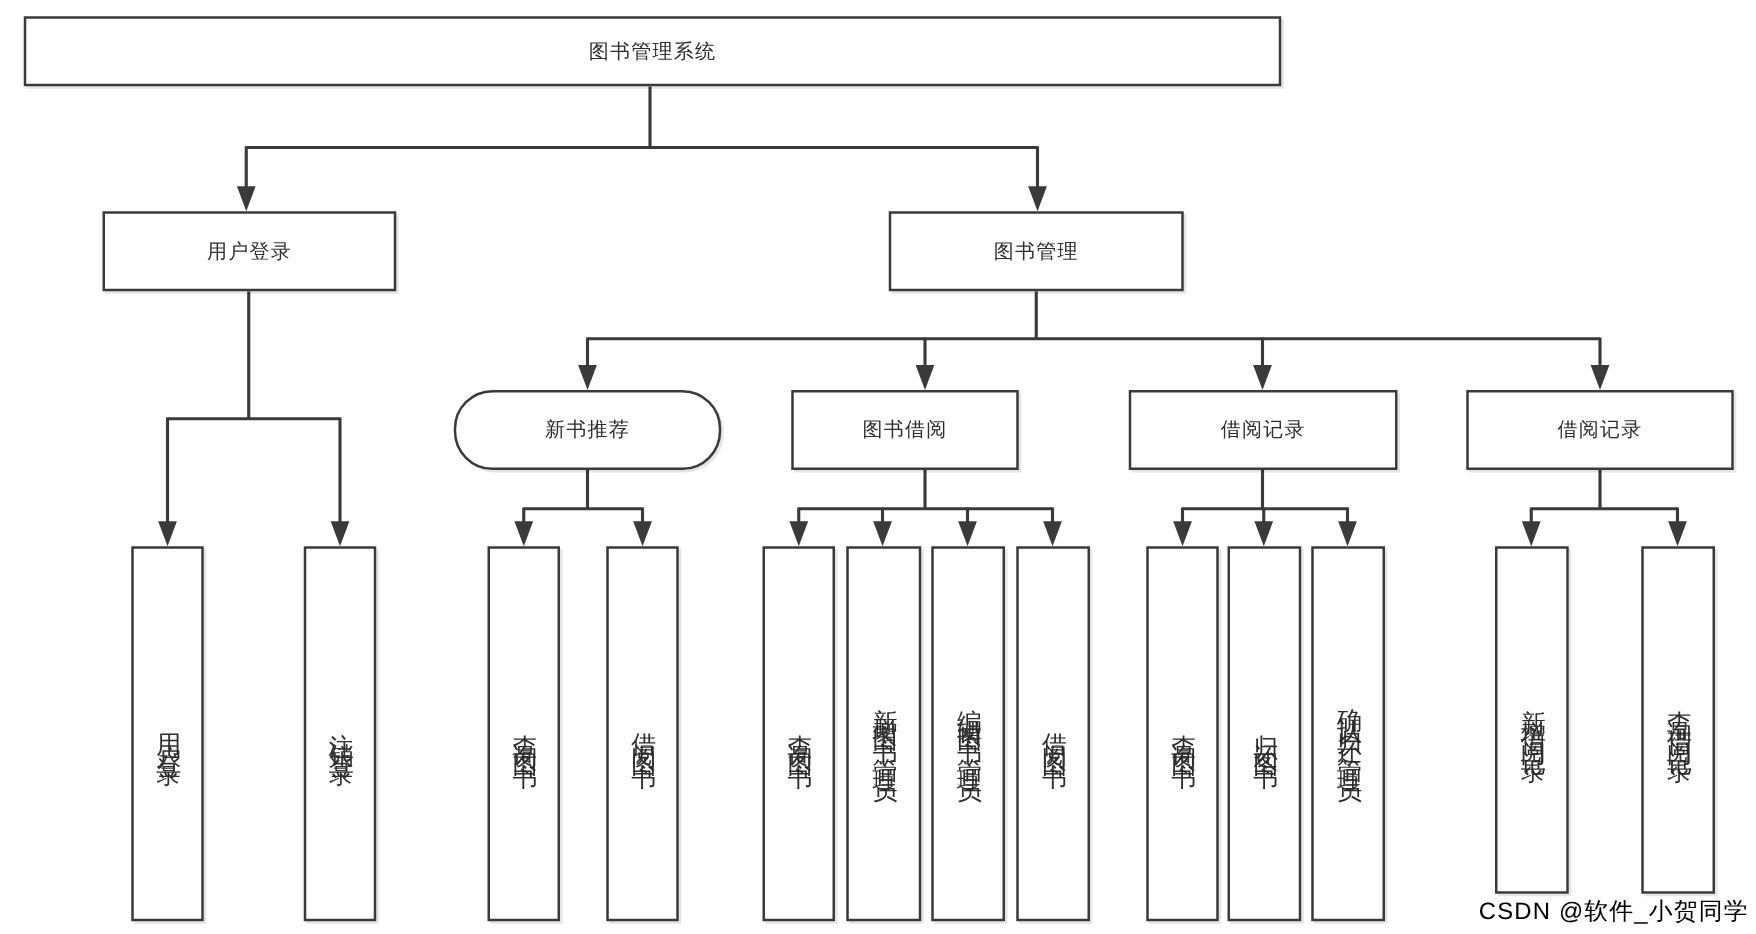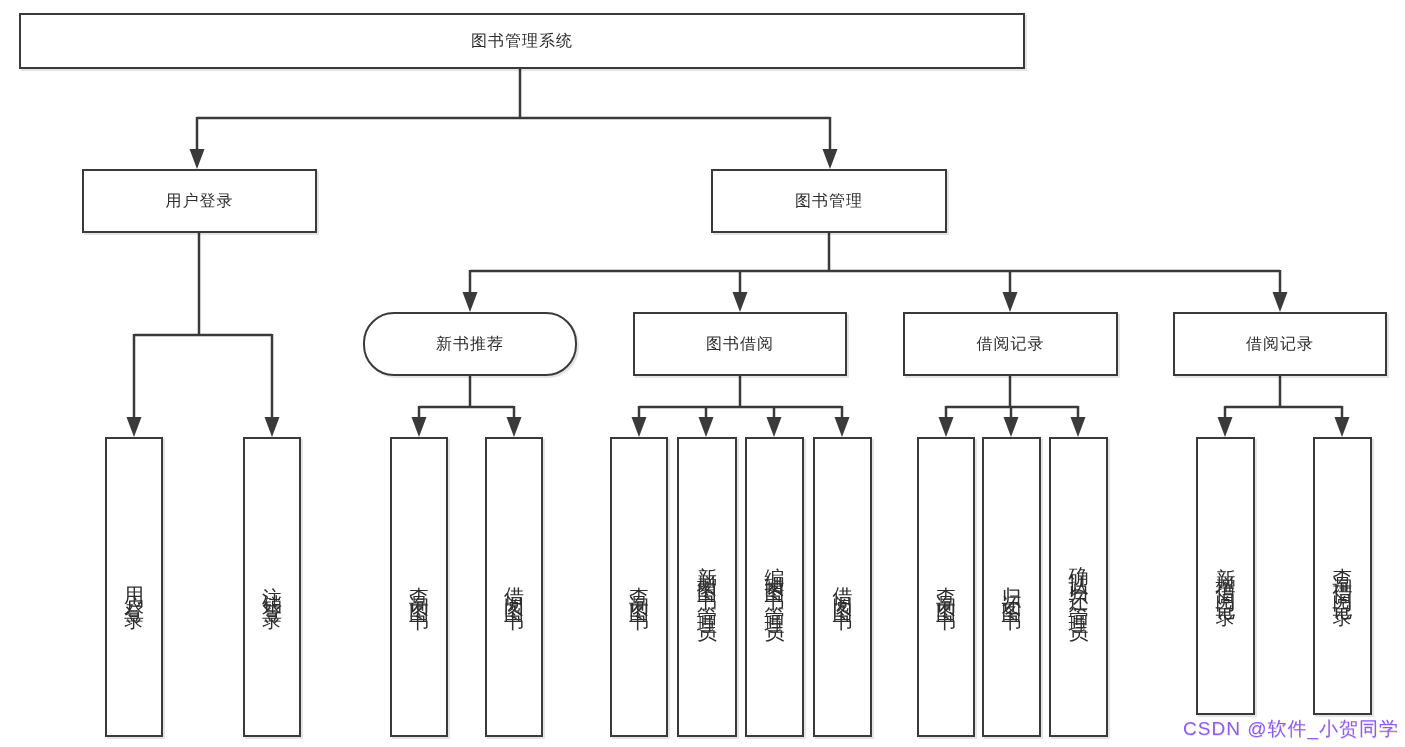--- a/index.html
+++ b/index.html
@@ -18,21 +18,21 @@
     position:absolute;z-index:1;background:#ffffff;border:2.5px solid #3a3a3a;
     box-sizing:border-box;display:flex;align-items:center;justify-content:center;
     box-shadow:2px 2px 0 rgba(0,0,0,0.10);
   }
   .vt{
     writing-mode:vertical-rl;font-size:20px;line-height:1.05;letter-spacing:8px;
     color:#2d2d2d;
   }
   .watermark{
     position:absolute;z-index:2;right:6px;bottom:5px;
-    font-size:19px;color:#8b5cf6;letter-spacing:1px;white-space:nowrap;
+    font-size:19px;color:#000000;letter-spacing:1px;white-space:nowrap;
     text-shadow:0.5px 0.5px 0 rgba(180,120,120,0.25);
   }
 </style>
 </head>
 <body>
 
 <div class="stage">
 
   <svg class="wires" width="1405" height="747" viewBox="0 0 1405 747">
     <g stroke="#3a3a3a" stroke-width="2.5" fill="none">
@@ -107,21 +107,21 @@
   <div class="hbox" style="left:82px;top:169px;width:235px;height:64px;">
     <span>用户登录</span>
   </div>
   <div class="hbox" style="left:711px;top:169px;width:236px;height:64px;">
     <span>图书管理</span>
   </div>
 
   <div class="hbox" style="left:363px;top:312px;width:214px;height:64px;border-radius:31px;">
     <span>新书推荐</span>
   </div>
-  <div class="hbox" style="left:633px;top:312px;width:214px;height:64px;">
+  <div class="hbox" style="left:633px;top:312px;width:182px;height:64px;">
     <span>图书借阅</span>
   </div>
   <div class="hbox" style="left:903px;top:312px;width:215px;height:64px;">
     <span>借阅记录</span>
   </div>
   <div class="hbox" style="left:1173px;top:312px;width:214px;height:64px;">
     <span>借阅记录</span>
   </div>
 
   <div class="vbox" style="left:105px;top:437px;width:58px;height:300px;">

